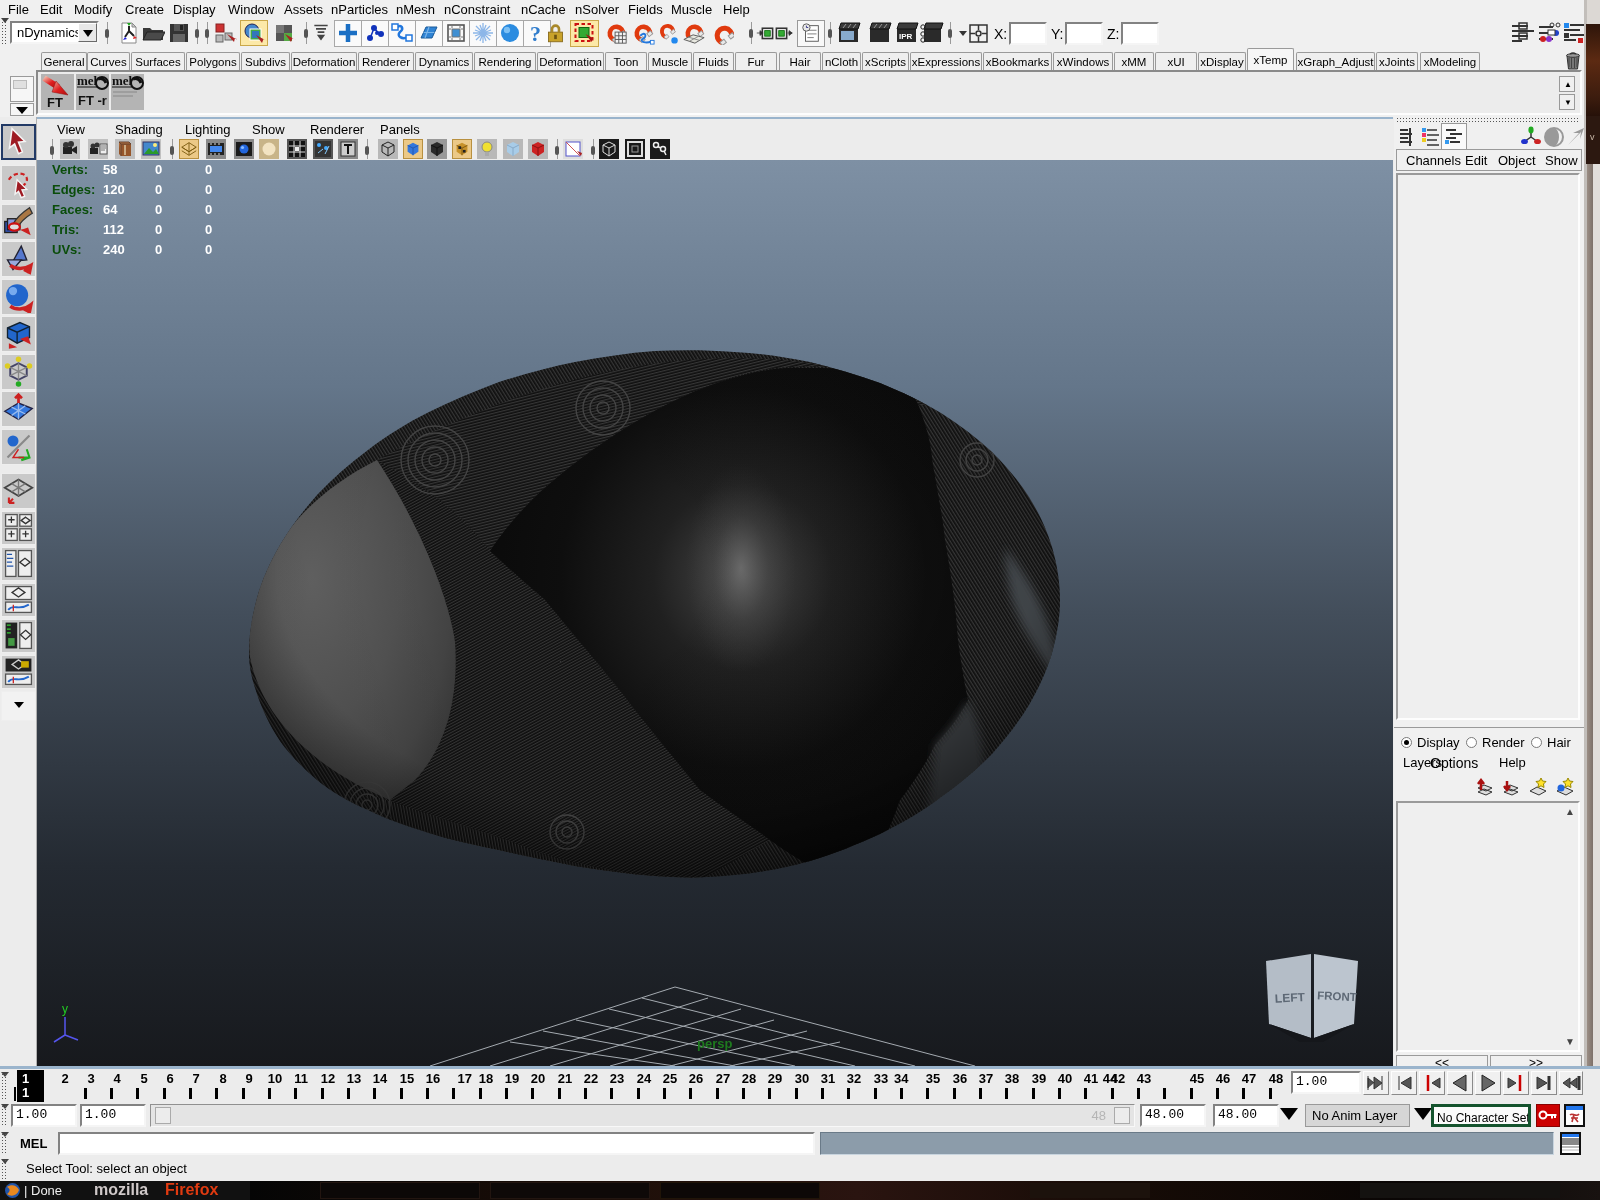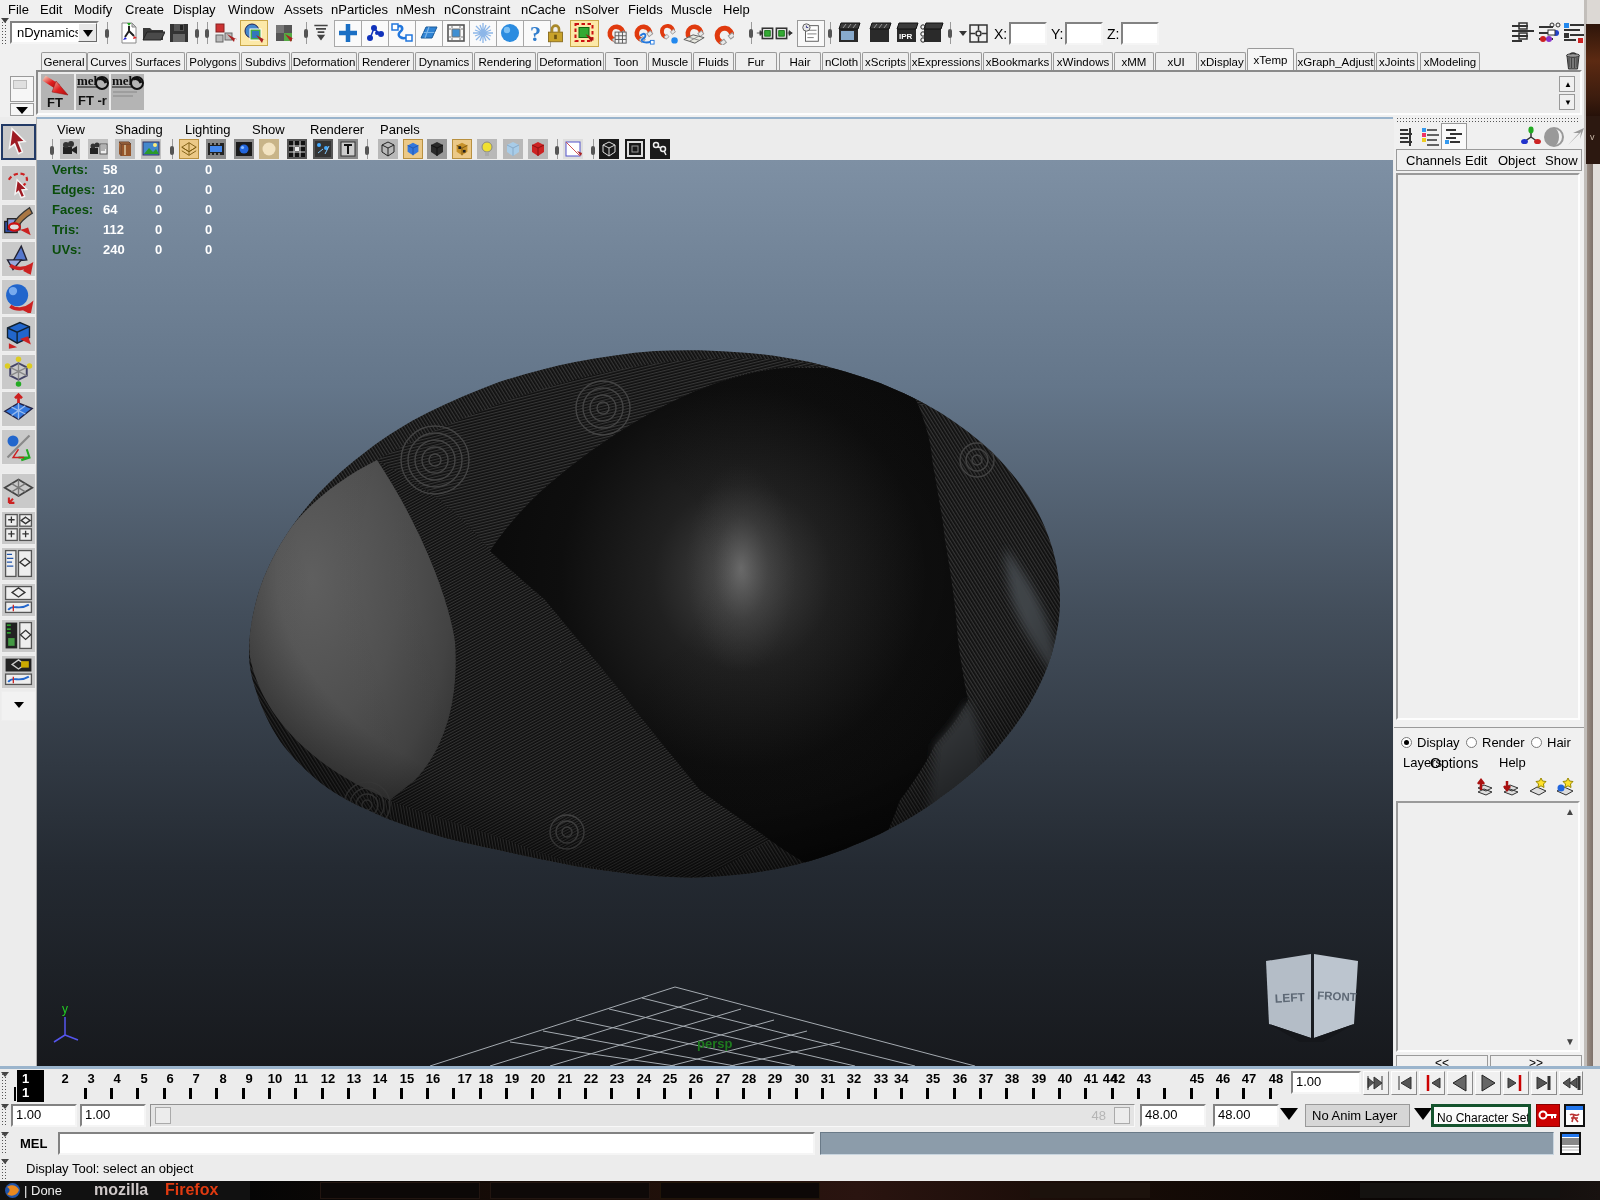--- a/index.html
+++ b/index.html
@@ -58,21 +58,21 @@
   border:2px solid; border-color:#9a9a9a #fdfdfd #fdfdfd #9a9a9a; }
 .navbtn { position:absolute; bottom:2px; width:92px; height:18px; background:#f0f0f0; border:1px solid #9a9a9a; text-align:center; font-size:12px; }
 
 #redge { left:1584px; top:0px; width:16px; height:1200px; background:#d6d2ce; }
 
 #timeslider { left:0; top:1066px; width:1600px; height:36px; background:#ececec; border-top:3px solid #9ab4cc; font-size:13px; font-weight:bold; }
 #rangerow { left:0; top:1102px; width:1600px; height:28px; background:#ececec; }
 #melrow { left:0; top:1130px; width:1600px; height:27px; background:#ececec; }
 #helprow { left:0; top:1157px; width:1600px; height:24px; background:#ececec; font-size:13px; }
 #ffbar { left:0; top:1181px; width:1600px; height:19px; background:#111; }
-.field { position:absolute; background:#fff; border:2px solid; border-color:#828282 #f5f5f5 #f5f5f5 #828282; font-size:13px; padding:1px 3px; }
+.field { position:absolute; background:#fff; border:2px solid; border-color:#828282 #f5f5f5 #f5f5f5 #828282; font-size:13px; padding:1px 3px;font-family:Liberation Mono, monospace; }
 .pbtn { position:absolute; top:2px; width:26px; height:24px; background:#f0f0f0; border:1px solid; border-color:#fdfdfd #8a8a8a #8a8a8a #fdfdfd; }
 .dotgrip { position:absolute; left:1px; width:6px; background-image:radial-gradient(#555 30%, transparent 31%); background-size:3px 3px; }
 </style>
 </head>
 <body>
 <div id="root">
   <div class="abs" id="menubar">
     <span style="left:8px">File</span>
       <span style="left:40px">Edit</span>
       <span style="left:74px">Modify</span>
@@ -1036,21 +1036,21 @@
       <svg width="17" height="19" viewBox="0 0 17 19">
           <rect width="17" height="3" fill="#2277ee"></rect>
           <rect y="4" width="17" height="7" fill="#888"></rect>
           <rect y="12" width="17" height="2" fill="#bbb"></rect>
           <rect y="15" width="17" height="2" fill="#ddd"></rect>
         </svg></div>
   </div>
   <div class="abs" id="helprow">
     <div class="abs" style="left:1px;top:2px;width:0;height:0;border:4px solid transparent;border-top:5px solid #444"></div>
     <div class="dotgrip" style="top:2px;height:20px"></div>
-    <span class="abs" style="left:26px;top:4px">Display Tool: select an object</span>
+    <span class="abs" style="left:26px;top:4px">Select Tool: select an object</span>
   </div>
   <div class="abs" id="ffbar">
     <svg class="abs" style="left:4px;top:1px" width="17" height="17" viewBox="0 0 17 17">
         <circle cx="8.5" cy="8.5" r="7.5" fill="#2255aa"></circle>
         <path d="M3 5 C7 2 13 3 15 8 C13 14 7 15 3 12 C6 10 7 7 3 5" fill="#e88820"></path>
       </svg>
     <span class="abs" style="left:24px;top:2px;color:#eee;font-size:13px">| Done</span>
     <span class="abs" style="left:94px;top:0px;color:#cfc8c8;font-size:16px;font-weight:bold">mozilla</span>
     <span class="abs" style="left:165px;top:0px;color:#e03a10;font-size:16px;font-weight:bold">Firefox</span>
     <div class="abs" style="left:250px;top:0;width:1350px;height:19px;background:linear-gradient(90deg,#050505,#1c0e08 25%,#2a1410 45%,#160b06 65%,#0a0605 85%,#181210)"></div>

